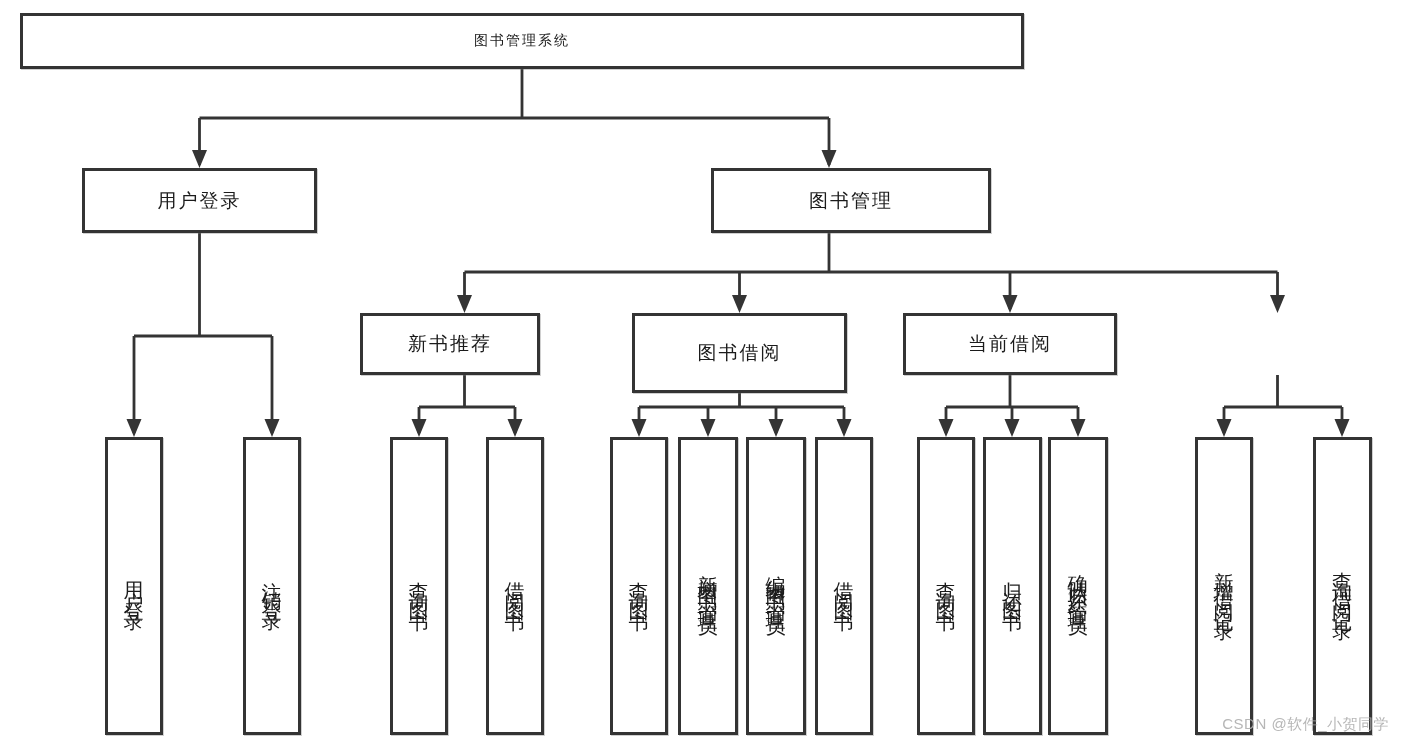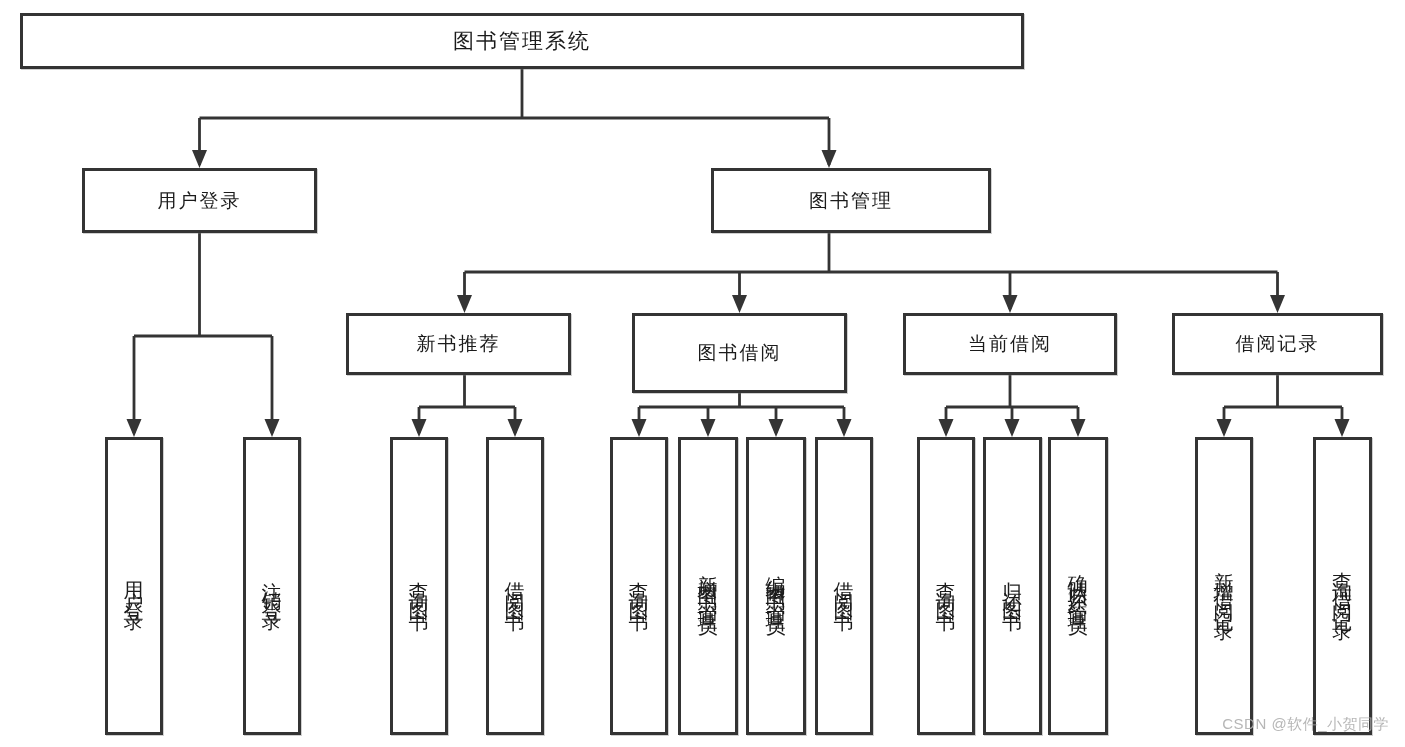--- a/index.html
+++ b/index.html
@@ -17,21 +17,21 @@
     box-sizing:border-box;
     border:3px solid #343434;
     background:#ffffff;
     display:flex;
     align-items:center;
     justify-content:center;
     z-index:2;
     box-shadow:1px 1px 0 rgba(120,120,120,0.35);
   }
   .h-node{font-size:19px;letter-spacing:2px;}
-  .root-node{font-size:21px;letter-spacing:2px;}
+  .root-node{font-size:14px;letter-spacing:2px;}
   .v-node{
     writing-mode:vertical-rl;
     text-orientation:mixed;
     font-size:20px;
     letter-spacing:10px;
     line-height:1;
     text-align:center;
   }
   .v-node.tight{letter-spacing:6px;}
   .watermark{
@@ -81,24 +81,23 @@
       <polygon points="1216.5,419 1231.5,419 1224,437"></polygon>
       <polygon points="1334.5,419 1349.5,419 1342,437"></polygon>
     </g>
   </svg>
 
   <div class="node root-node" style="left:20px;top:13px;width:1004px;height:56px">图书管理系统</div>
 
   <div class="node h-node" style="left:82px;top:168px;width:235px;height:65px">用户登录</div>
   <div class="node h-node" style="left:711px;top:168px;width:280px;height:65px">图书管理</div>
 
-  <div class="node h-node" style="left:346px;top:313px;width:225px;height:62px">新书推荐</div>
+  <div class="node h-node" style="left:360px;top:313px;width:180px;height:62px">新书推荐</div>
   <div class="node h-node" style="left:632px;top:313px;width:215px;height:80px">图书借阅</div>
   <div class="node h-node" style="left:903px;top:313px;width:214px;height:62px">当前借阅</div>
-  <div class="node h-node" style="left:1172px;top:313px;width:211px;height:62px">借阅记录</div>
 
   <div class="node v-node" style="left:105px;top:437px;width:58px;height:298px">用户登录</div>
   <div class="node v-node" style="left:243px;top:437px;width:58px;height:298px">注销登录</div>
 
   <div class="node v-node" style="left:390px;top:437px;width:58px;height:298px">查询图书</div>
   <div class="node v-node" style="left:486px;top:437px;width:58px;height:298px">借阅图书</div>
 
   <div class="node v-node" style="left:610px;top:437px;width:58px;height:298px">查询图书</div>
   <div class="node v-node tight" style="left:678px;top:437px;width:60px;height:298px">新增图书（管理员）</div>
   <div class="node v-node tight" style="left:746px;top:437px;width:60px;height:298px">编辑图书（管理员）</div>

